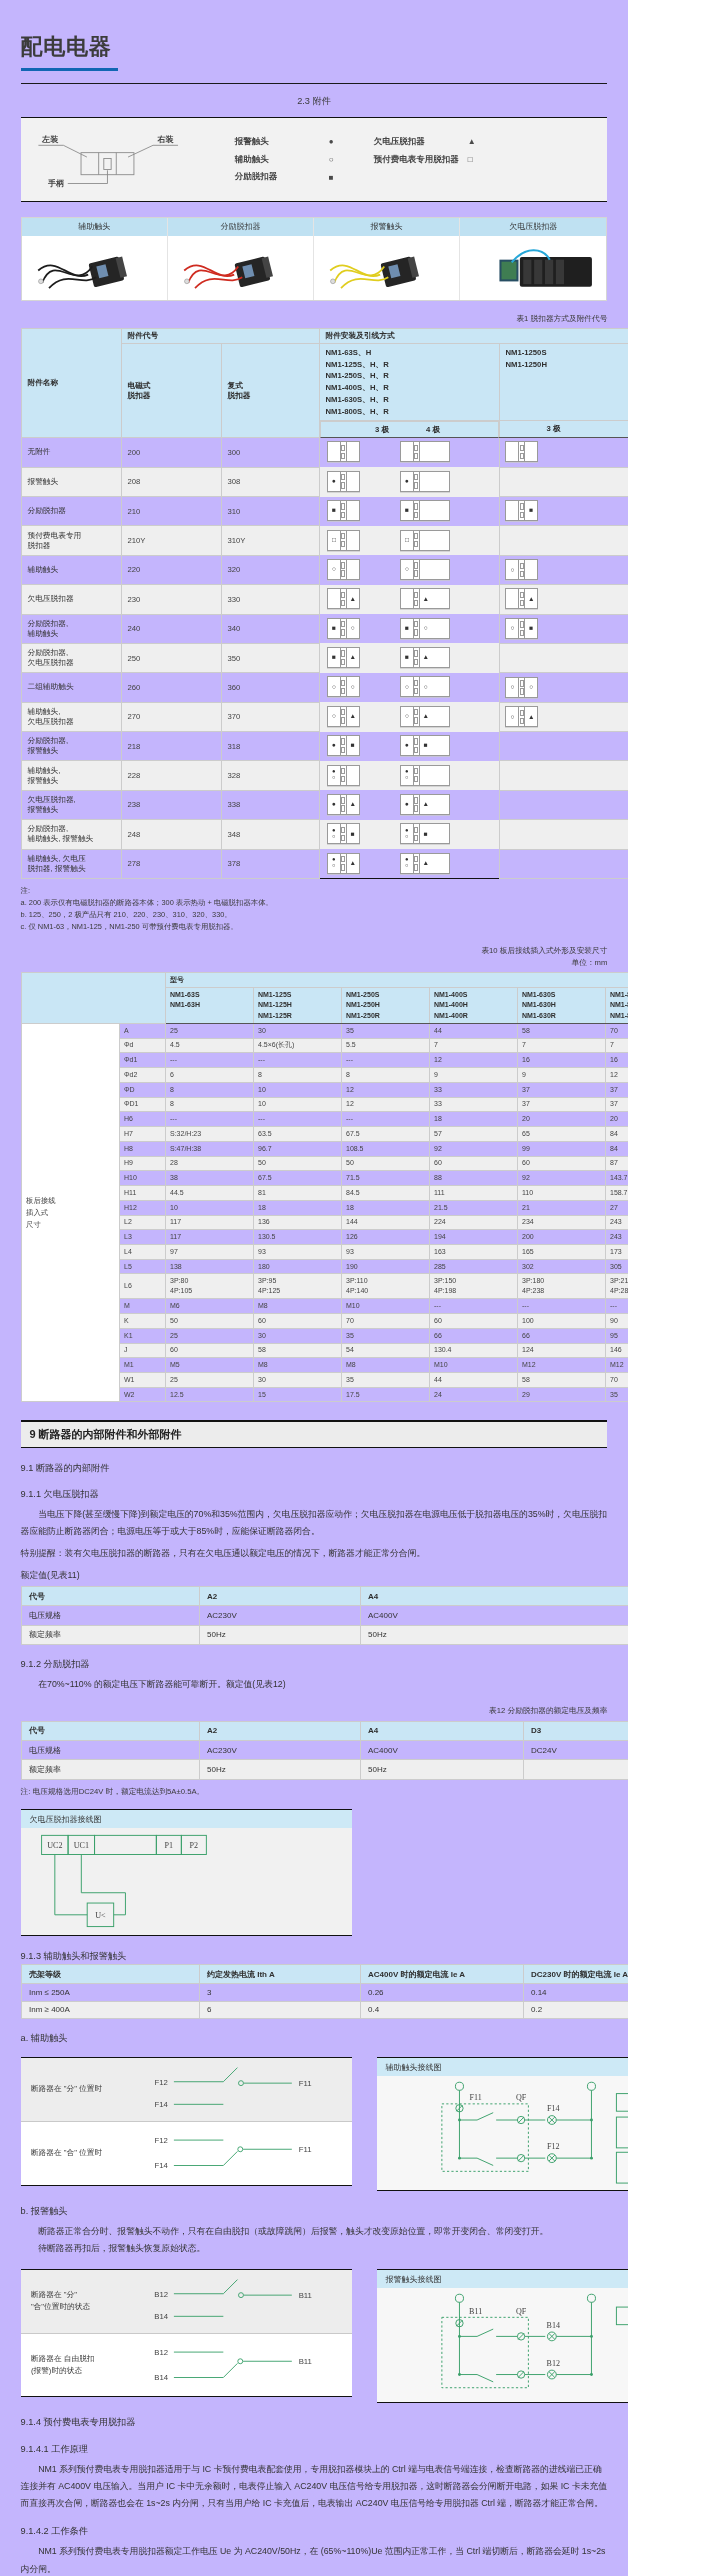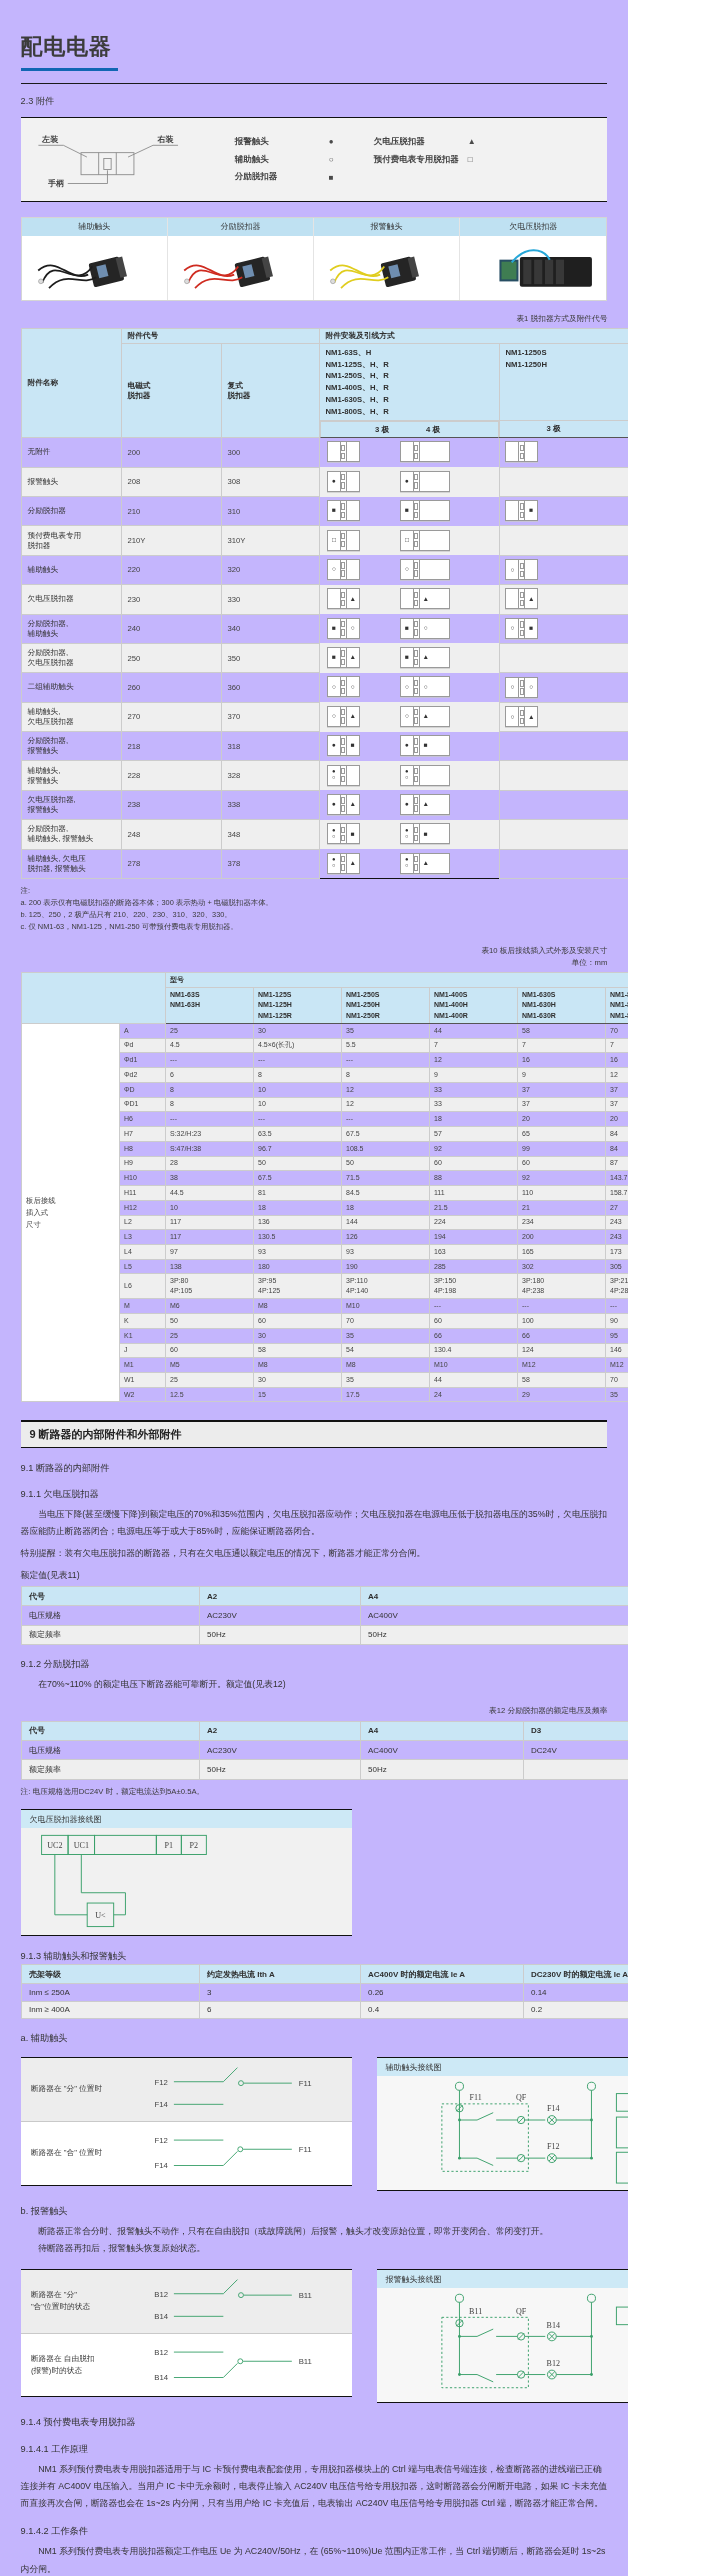--- a/index.html
+++ b/index.html
@@ -4,21 +4,21 @@
 <style>
   html,body{margin:0;padding:0;background:#fff;}
   .page{width:628px;height:2576px;overflow:hidden;background:#c4b5fd;position:relative;
         font-family:"Liberation Sans","DejaVu Sans",sans-serif;color:#333;}
   .inner{margin:0 20.6px;}
   .pre{white-space:pre-line;}
   
   .page-title{margin:32px 0 0;font-size:22px;font-weight:600;color:#3c3c3c;letter-spacing:0.7px;}
   .title-bar{width:97px;height:2.9px;background:#1266b3;margin-top:5.9px;}
   .rule{border:none;border-top:1.5px solid #1a1a1a;margin:11.8px 0 0;}
-  .sec23{margin:11.8px 0 8.8px;font-size:9.2px;color:#3a3a3a;}
+  .sec23{margin:11.8px 0 8.8px;font-size:9.2px;color:#3a3a3a;text-align:center;}
   
   .legend-box{border-top:1.5px solid #111;border-bottom:1.5px solid #111;background:#f2f2f2;
               padding:7.4px 13.2px;display:flex;align-items:center;gap:32px;min-height:68px;font-weight:bold;}
   .legend-cols{display:flex;gap:40px;}
   .lcol{display:flex;flex-direction:column;gap:5.9px;}
   .litem{display:flex;align-items:center;font-size:8.5px;color:#444;}
   .llab{min-width:94px;}
   .lsym{font-size:8px;color:#4a4a4a;}
   
   .photo-strip{margin-top:14.7px;border:0.7px solid #d5d5d5;display:grid;grid-template-columns:repeat(4,1fr);}

